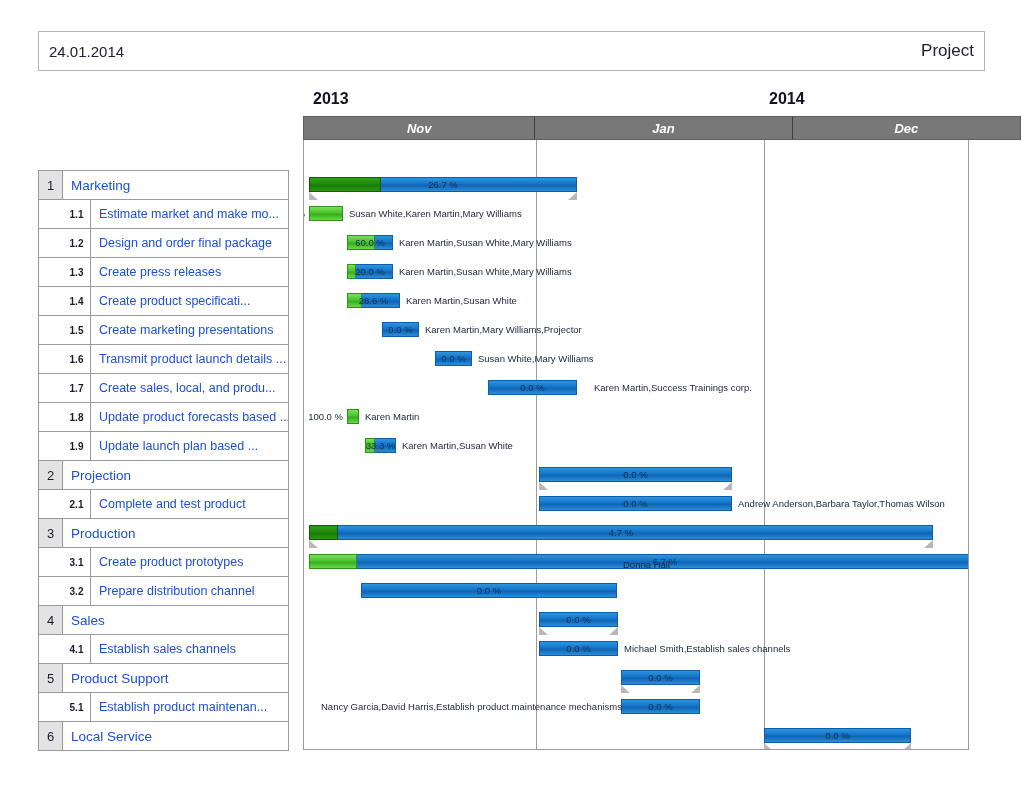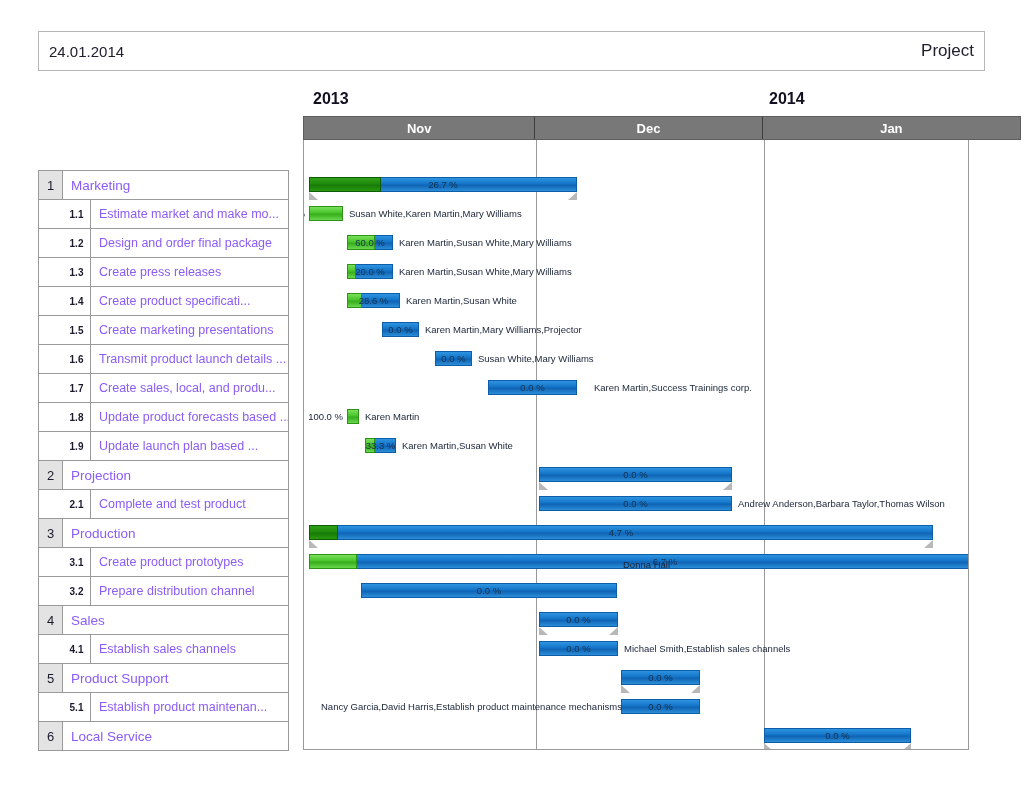--- a/index.html
+++ b/index.html
@@ -56,20 +56,21 @@
   
   #timeline-header {
     position: absolute;
     left: 303px;
     top: 116px;
     width: 718px;
     height: 24px;
     display: flex;
     box-sizing: border-box;
     border: 1px solid #5d5d5d;
+    font-style: italic;
   }
   .month-cell {
     height: 100%;
     box-sizing: border-box;
     background: #787878;
     color: #ffffff;
     font-size: 13px;
     font-weight: bold;
     display: flex;
     align-items: center;
@@ -144,21 +145,21 @@
     font-weight: bold;
     color: #1a1a2e;
   }
   .col-name {
     flex: 1 1 auto;
     box-sizing: border-box;
     display: flex;
     align-items: center;
     padding-left: 8px;
     font-size: 12.5px;
-    color: #8b5cf6;
+    color: #1d4ed8;
     white-space: nowrap;
     overflow: hidden;
   }
   .group-row .col-name { font-size: 13.5px; }
   .sub-row .col-idx { background: #ffffff; }
 
   
   .bar {
     position: absolute;
     height: 15px;
@@ -234,22 +235,22 @@
 <div id="header-bar">
   <div id="header-date">24.01.2014</div>
   <div id="header-title">Project</div>
 </div>
 
 <div class="year-label" id="year-2013">2013</div>
 <div class="year-label" id="year-2014">2014</div>
 
 <div id="timeline-header">
     <div class="month-cell" style="width: 232px;">Nov</div>
+    <div class="month-cell" style="width: 258px;">Jan</div>
     <div class="month-cell" style="width: 228px;">Dec</div>
-    <div class="month-cell" style="width: 258px;">Jan</div>
   </div>
 
 <div id="chart-area">
     <div class="grid-line" style="left: 232px;"></div>
     <div class="grid-line" style="left: 460px;"></div>
     <div class="bar summary" style="left: 5px; top: 37px; width: 268px;">
       <div class="fill-blue" style="width: 100%;"></div>
       <div class="fill-green" style="width: 71.556px;"></div>
       <div class="pct">26.7 %</div>
     </div>

